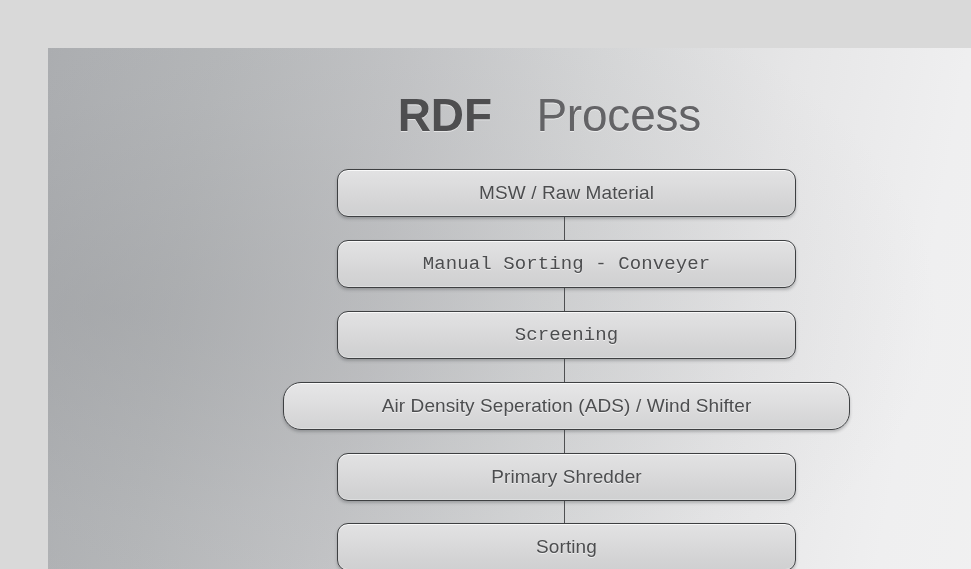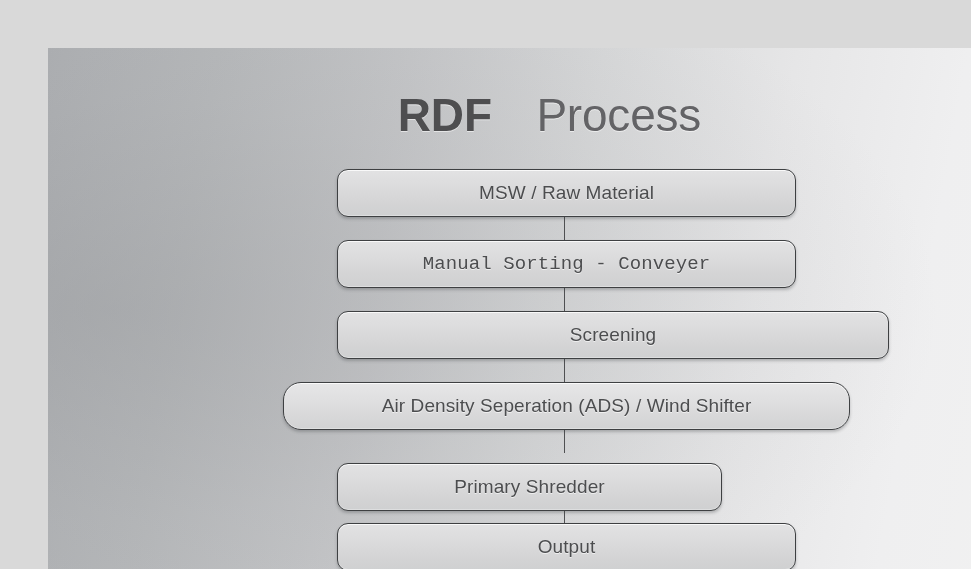--- a/index.html
+++ b/index.html
@@ -122,27 +122,27 @@
       <div class="connector" style="top: 119px; height: 23px; left: 484px;"></div>
       <div class="connector" style="top: 190px; height: 23px; left: 484px;"></div>
       <div class="connector" style="top: 261px; height: 23px; left: 484px;"></div>
       <div class="connector" style="top: 332px; height: 22px; left: 484px;"></div>
       <div class="node standard" style="top: 0px; left: 257px; width: 459px;">
         <span class="node-label">MSW / Raw Material</span>
       </div>
       <div class="node standard" style="top: 71px; left: 257px; width: 459px; font-family: Liberation Mono, monospace;">
         <span class="node-label">Manual Sorting - Conveyer</span>
       </div>
-      <div class="node standard" style="top: 142px; left: 257px; width: 552px;">
+      <div class="node standard" style="top: 142px; left: 257px; width: 459px; font-family: Liberation Mono, monospace;">
         <span class="node-label">Screening</span>
       </div>
       <div class="node wide" style="top: 213px; left: 203px; width: 567px; border-radius: 18px;">
         <span class="node-label">Air Density Seperation (ADS) / Wind Shifter</span>
       </div>
-      <div class="node standard" style="top: 294px; left: 257px; width: 385px;">
+      <div class="node standard" style="top: 284px; left: 257px; width: 459px;">
         <span class="node-label">Primary Shredder</span>
       </div>
       <div class="node standard" style="top: 354px; left: 257px; width: 459px;">
-        <span class="node-label">Output</span>
+        <span class="node-label">Sorting</span>
       </div>
     </div>
 
 </div>
 
 </body></html>

